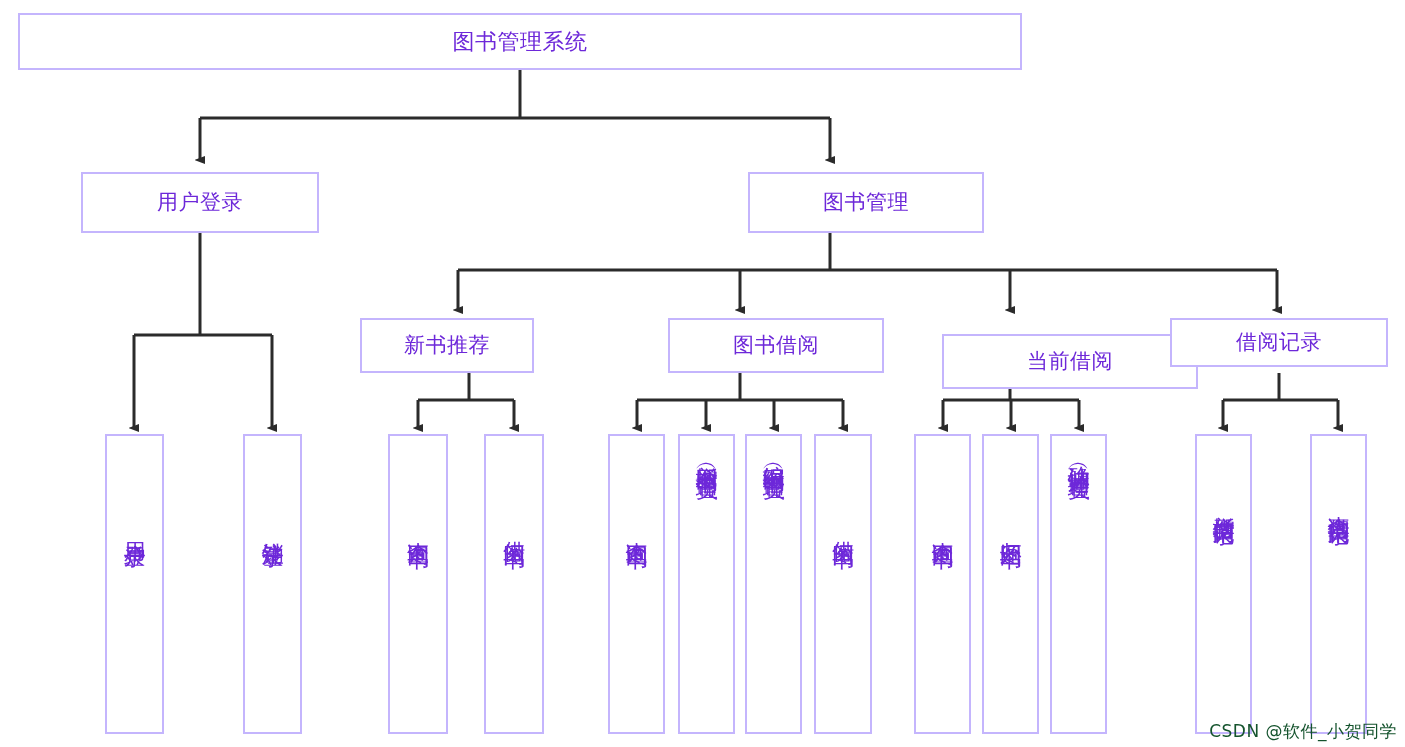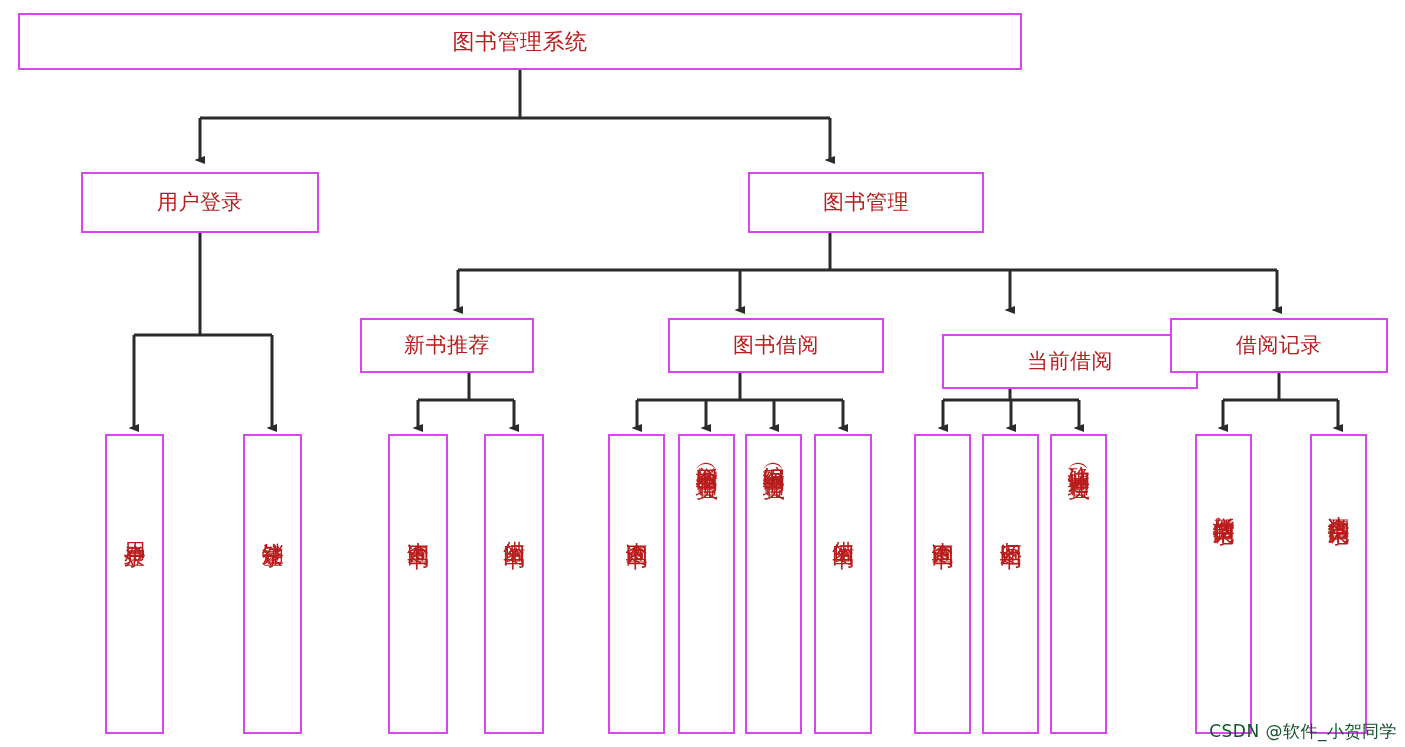--- a/index.html
+++ b/index.html
@@ -19,26 +19,26 @@
     position: absolute;
     left: 0;
     top: 0;
     width: 1405px;
     height: 747px;
     pointer-events: none;
   }
   .node {
     position: absolute;
     box-sizing: border-box;
-    border: 2px solid #d946ef;
+    border: 2px solid #c4b5fd;
     background: #ffffff;
     display: flex;
     align-items: center;
     justify-content: center;
-    color: #b91c1c;
+    color: #6d28d9;
   }
   .node .lbl {
     display: block;
     text-align: center;
     white-space: nowrap;
   }
   
   .node.h .lbl {
     font-size: 21px;
     letter-spacing: 0.5px;
@@ -142,21 +142,21 @@
 
   <div class="node h" style="left:360px; top:318px; width:174px; height:55px;">
     <span class="lbl">新书推荐</span>
   </div>
   <div class="node h" style="left:668px; top:318px; width:216px; height:55px;">
     <span class="lbl">图书借阅</span>
   </div>
   <div class="node h" style="left:902px; top:334px; width:256px; height:55px;margin-left:40px;">
     <span class="lbl">当前借阅</span>
   </div>
-  <div class="node h" style="left:1170px; top:318px; width:218px; height:55px;">
+  <div class="node h" style="left:1170px; top:318px; width:218px; height:49px;">
     <span class="lbl">借阅记录</span>
   </div>
 
   <div class="node v mid" style="left:105px; top:434px; width:59px; height:300px;">
     <span class="lbl">用户登录</span>
   </div>
   <div class="node v mid" style="left:243px; top:434px; width:59px; height:300px;">
     <span class="lbl">注销登录</span>
   </div>
 

